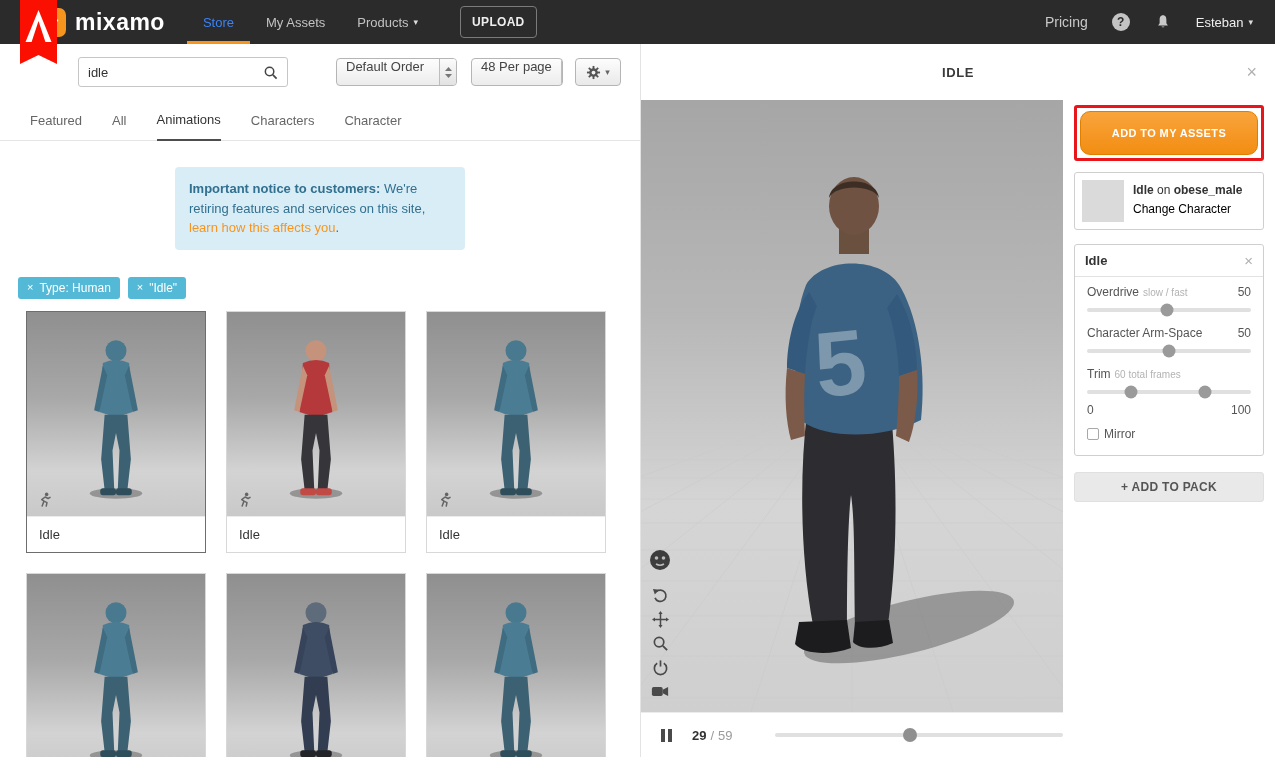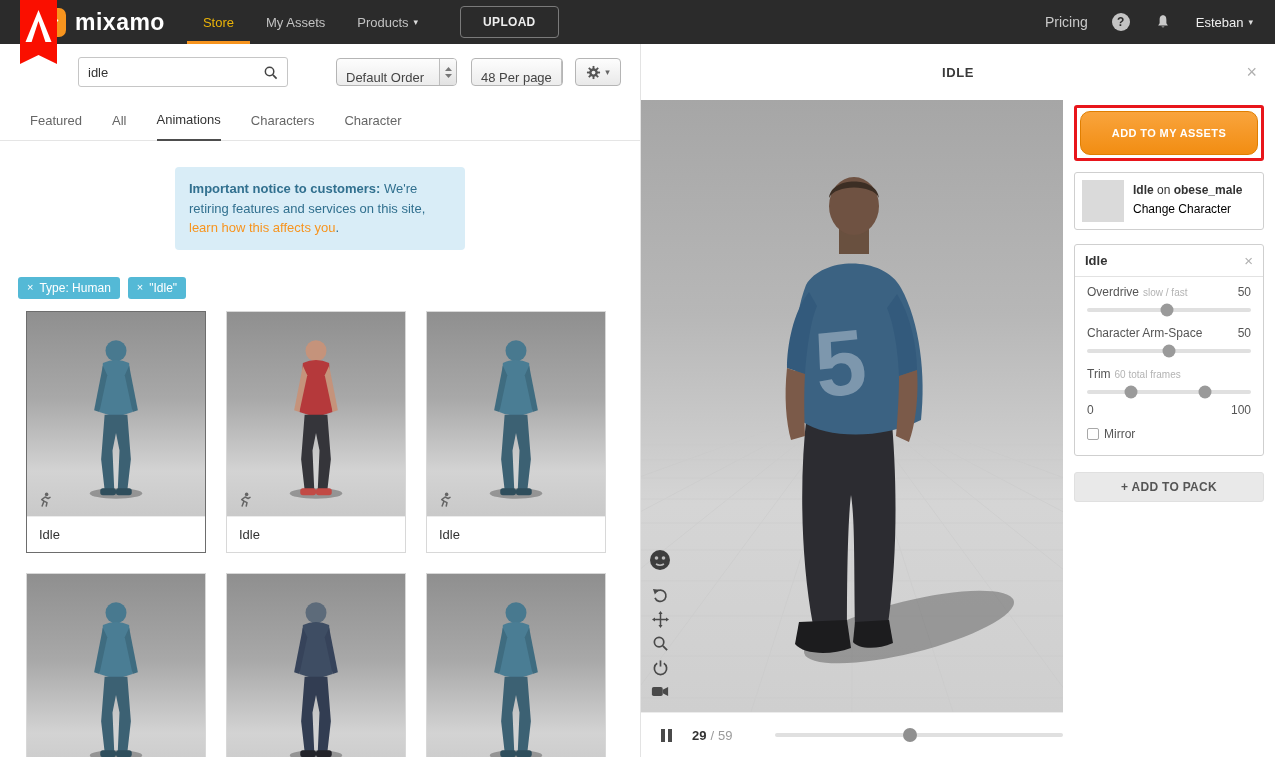--- a/index.html
+++ b/index.html
@@ -9,40 +9,40 @@
 
   
   .navbar { height:44px; background:#2b2b2b; display:flex; align-items:center; flex-shrink:0; position:relative; z-index:30; }
   .adobe-logo { position:absolute; left:20px; top:0; width:37px; height:64px; z-index:40; cursor:pointer; }
   .brand { display:flex; align-items:center; gap:9px; margin-left:37px; margin-right:22px; cursor:pointer; }
   .brand-icon { width:29px; height:29px; background:#f7941e; border-radius:7px; display:flex; align-items:center; justify-content:center; }
   .brand-icon svg { width:21px; height:21px; }
   .brand-text { color:#fff; font-size:23px; font-weight:bold; letter-spacing:.5px; }
   .nav-items { display:flex; height:44px; }
   .nav-item { display:flex; align-items:center; padding:0 16px; font-size:13px; color:#c2c2c2; position:relative; cursor:pointer; gap:5px; }
-  .nav-item.active { color:#eab308; }
+  .nav-item.active { color:#3b82f6; }
   .nav-item.active::after { content:""; position:absolute; left:0; right:0; bottom:0; height:3px; background:#f7941e; }
-  .upload-btn { margin-left:26px; background:transparent; border:1px solid #7a7a7a; color:#eee; font-size:12px; font-weight:bold; padding:8px 22px; border-radius:4px; cursor:pointer; font-family:inherit; letter-spacing:.3px; }
+  .upload-btn { margin-left:26px; background:transparent; border:1px solid #7a7a7a; color:#eee; font-size:12px; font-weight:bold; padding:8px 11px; border-radius:4px; cursor:pointer; font-family:inherit; letter-spacing:.3px; }
   .nav-right { margin-left:auto; display:flex; align-items:center; gap:24px; padding-right:22px; }
   .nav-link { color:#c9c9c9; font-size:14px; cursor:pointer; }
   .help-badge { width:18px; height:18px; border-radius:50%; background:#c3c3c3; color:#2b2b2b; font-size:12px; font-weight:bold; display:flex; align-items:center; justify-content:center; cursor:pointer; }
   .bell { width:18px; height:18px; cursor:pointer; }
   .user-menu { color:#eee; font-size:13px; display:flex; align-items:center; gap:5px; cursor:pointer; }
   .caret { font-size:9px; color:#ddd; }
 
   
   .main { flex:1; display:flex; min-height:0; }
   .left-panel { width:640px; flex-shrink:0; background:#fff; overflow:hidden; }
 
   
   .search-row { display:flex; align-items:center; padding:13px 0 10px 78px; }
   .search-box { width:210px; height:30px; border:1px solid #c6c6c6; border-radius:3px; display:flex; align-items:center; padding:0 9px; background:#fff; }
   .search-box input { border:none; outline:none; flex:1; font-size:13px; color:#333; background:transparent; font-family:inherit; min-width:0; }
   .search-box svg { width:15px; height:15px; flex-shrink:0; cursor:pointer; }
-  .chrome-select { height:28px; border:1px solid #b5b5b5; border-radius:4px; background:linear-gradient(180deg,#fdfdfd,#ececec); display:flex; align-items:flex-end; font-size:13px; color:#444; cursor:pointer; overflow:hidden; }
+  .chrome-select { height:28px; border:1px solid #b5b5b5; border-radius:4px; background:linear-gradient(180deg,#fdfdfd,#ececec); display:flex; align-items:flex-start; font-size:13px; color:#444; cursor:pointer; overflow:hidden; }
   .chrome-select .sel-label { padding:0 9px; flex:1; white-space:nowrap; }
   .sel-stepper { width:17px; align-self:stretch; border-left:1px solid #bdbdbd; background:linear-gradient(180deg,#fbfbfb,#e2e2e2); display:flex; align-items:center; justify-content:center; }
   .order-select { margin-left:48px; width:121px; }
   .perpage-select { margin-left:14px; width:92px; }
   .gear-btn { margin-left:12px; width:46px; height:28px; border:1px solid #b5b5b5; border-radius:4px; background:linear-gradient(180deg,#fdfdfd,#e9e9e9); display:flex; align-items:center; justify-content:center; gap:4px; cursor:pointer; }
 
   
   .tabs { display:flex; gap:30px; padding-left:30px; margin-top:6px; border-bottom:1px solid #e5e5e5; height:38px; align-items:flex-end; }
   .tab { font-size:13px; color:#666; padding-bottom:12px; cursor:pointer; }
   .tab.active { color:#333; border-bottom:2px solid #4d4d4d; margin-bottom:-1px; }

